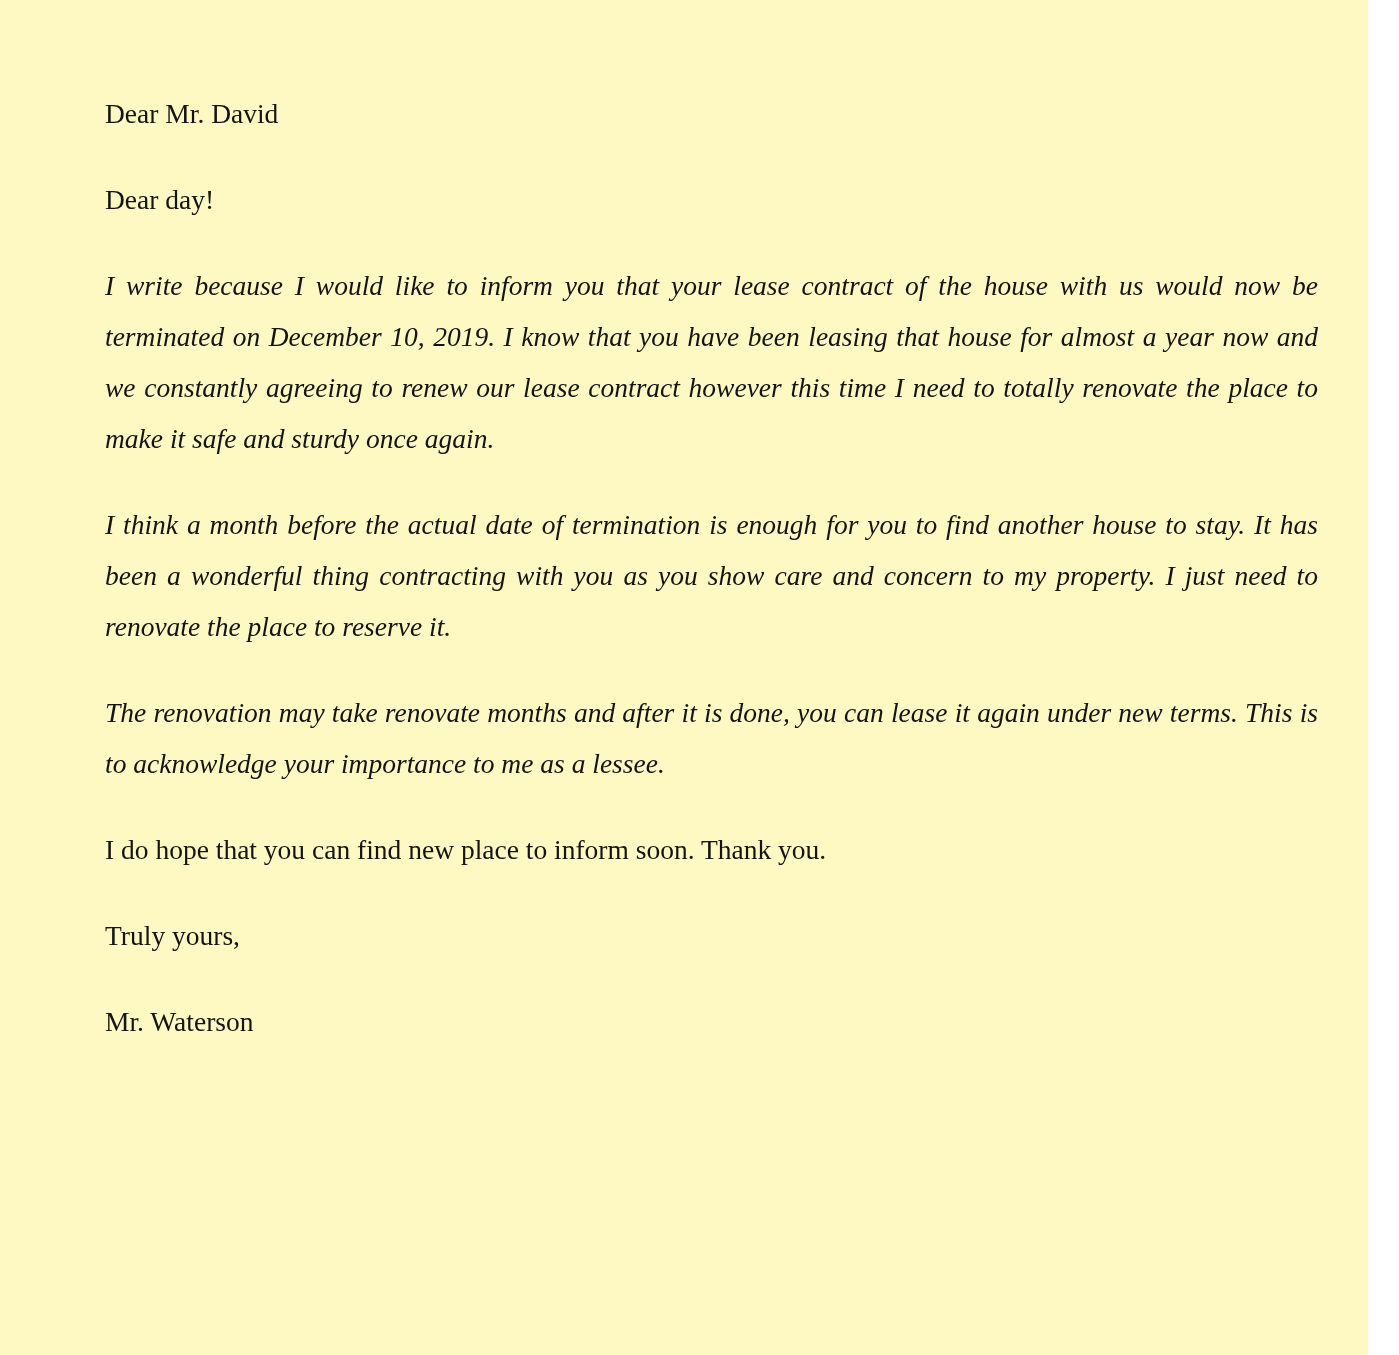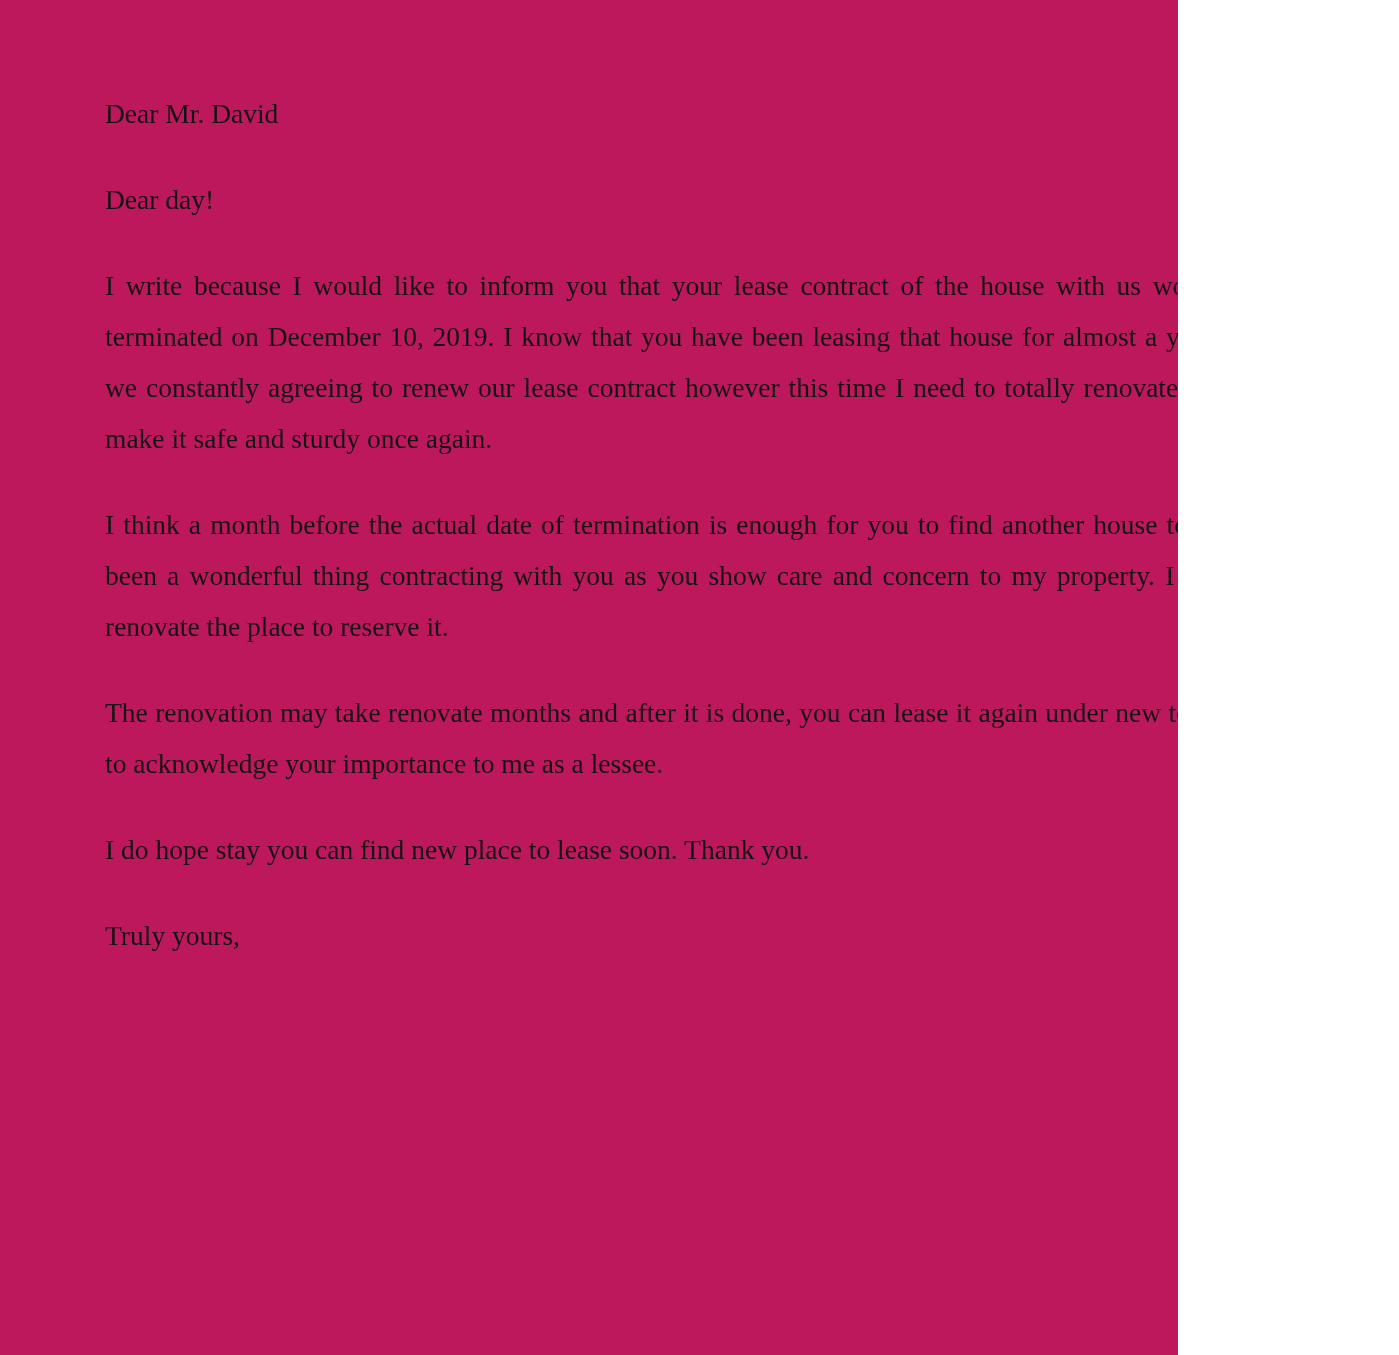--- a/index.html
+++ b/index.html
@@ -9,42 +9,43 @@
   }
   body {
     width: 1399px;
     height: 1355px;
     font-family: "Liberation Serif", "DejaVu Serif", serif;
     color: #1a1a1a;
     -webkit-font-smoothing: antialiased;
   }
   .page {
     position: relative;
-    width: 1178px;
+    width: 1368px;
     height: 1355px;
-    background: #be185d;
+    background: #fef9c3;
     box-sizing: border-box;
     overflow: hidden;
   }
   .letter-body {
     position: absolute;
     left: 105px;
     top: 88px;
     width: 1213px;
   }
   .block {
     font-size: 27.5px;
     line-height: 51px;
     color: #141414;
     margin: 0 0 35px 0;
     text-rendering: optimizeLegibility;
   }
   .block.justified {
     text-align: justify;
     text-justify: inter-word;
+    font-style: italic;
   }
   .block.plain {
     text-align: left;
   }
   .block:last-child {
     margin-bottom: 0;
   }
   .salutation { margin-bottom: 35px; }
   .greeting   { margin-bottom: 35px; }
   .closing    { margin-bottom: 35px; }
@@ -59,19 +60,20 @@
     <p class="block plain salutation">Dear Mr. David</p>
 
     <p class="block plain greeting">Dear day!</p>
 
     <p class="block justified">I write because I would like to inform you that your lease contract of the house with us would now be terminated on December 10, 2019. I know that you have been leasing that house for almost a year now and we constantly agreeing to renew our lease contract however this time I need to totally renovate the place to make it safe and sturdy once again.</p>
 
     <p class="block justified">I think a month before the actual date of termination is enough for you to find another house to stay. It has been a wonderful thing contracting with you as you show care and concern to my property. I just need to renovate the place to reserve it.</p>
 
     <p class="block justified">The renovation may take renovate months and after it is done, you can lease it again under new terms. This is to acknowledge your importance to me as a lessee.</p>
 
-    <p class="block plain">I do hope stay you can find new place to lease soon. Thank you.</p>
+    <p class="block plain">I do hope that you can find new place to inform soon. Thank you.</p>
 
     <p class="block plain closing">Truly yours,</p>
 
+    <p class="block plain signature">Mr. Waterson</p>
 
   </div>
 </div>
 
 </body></html>

